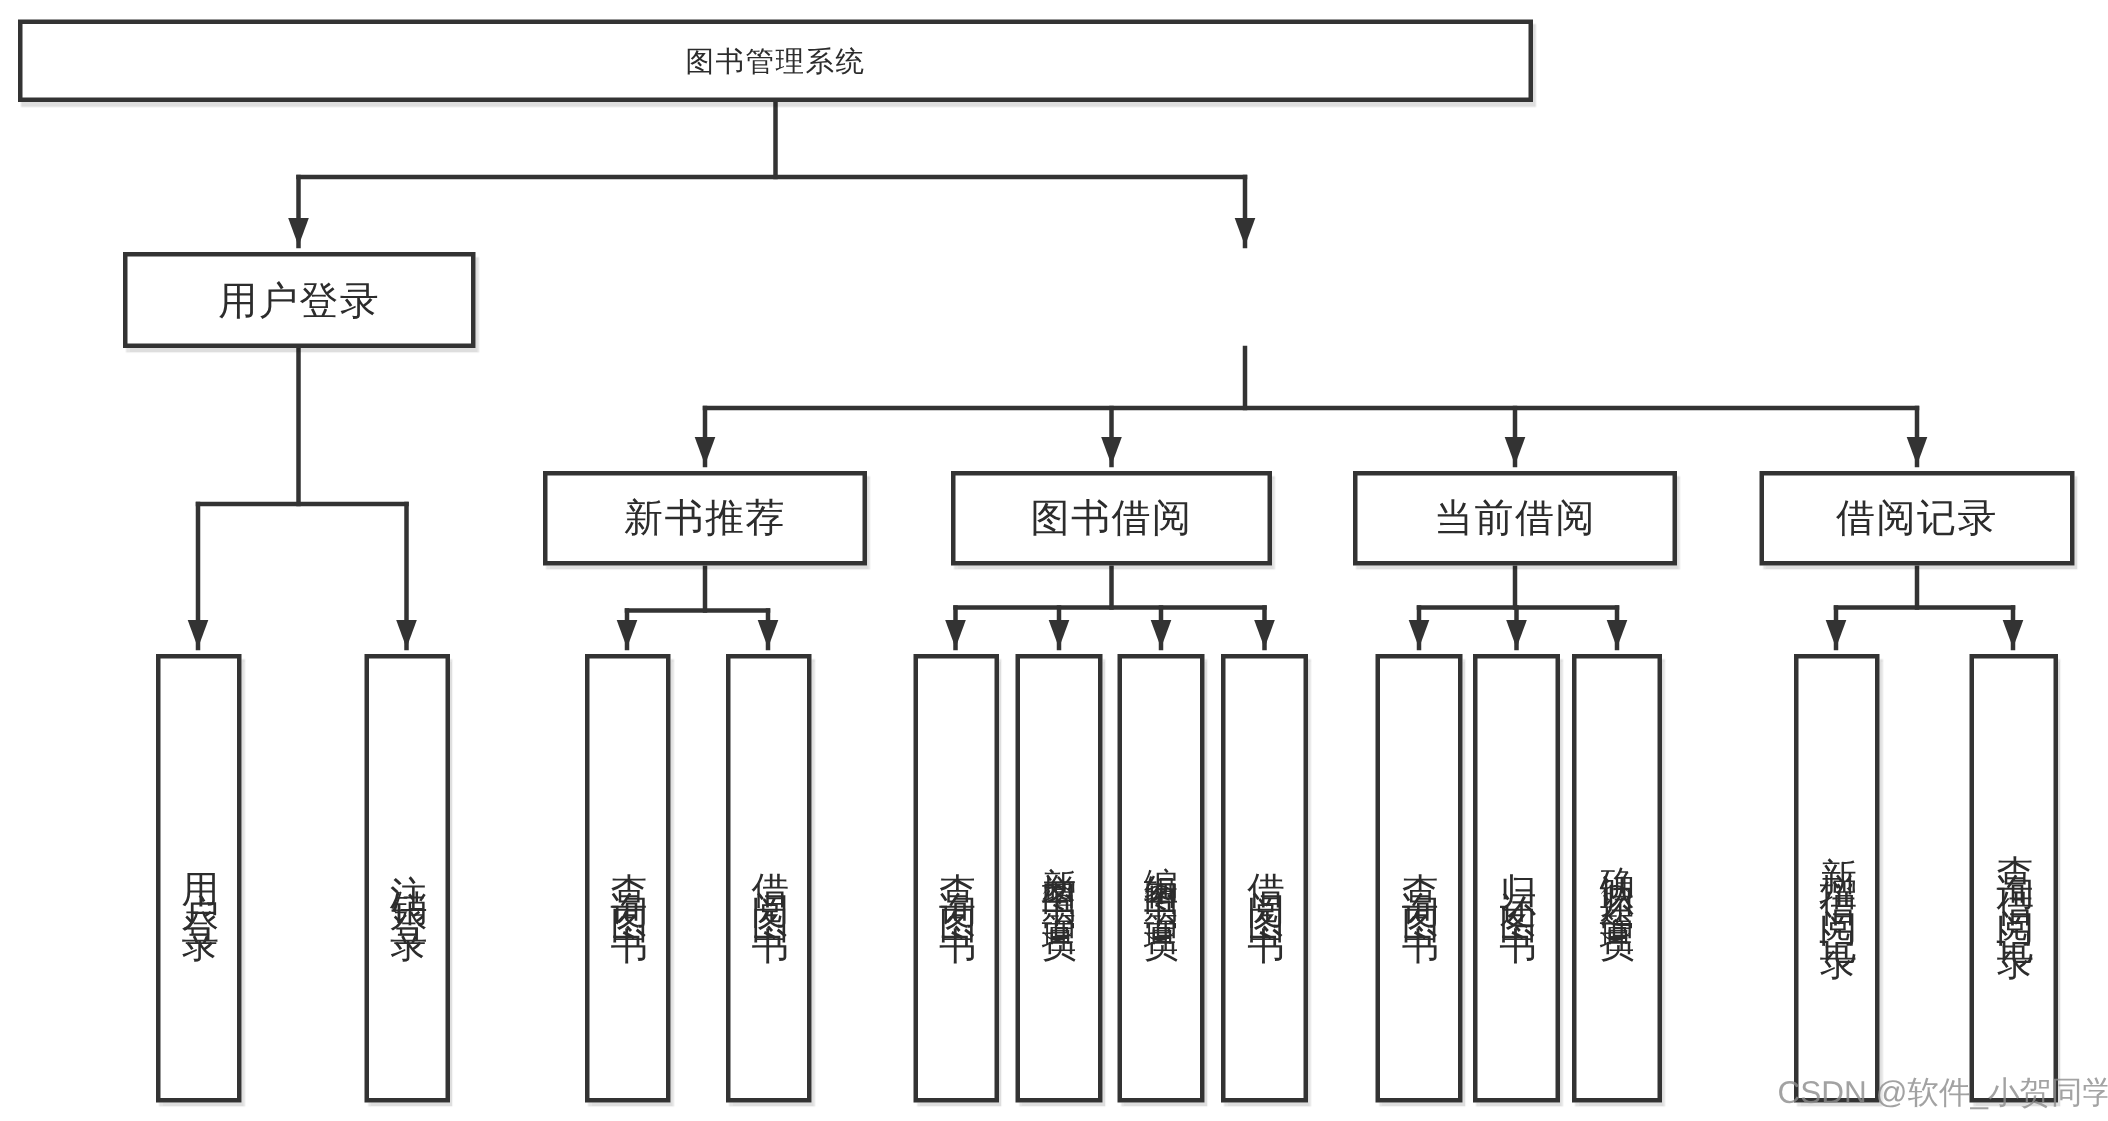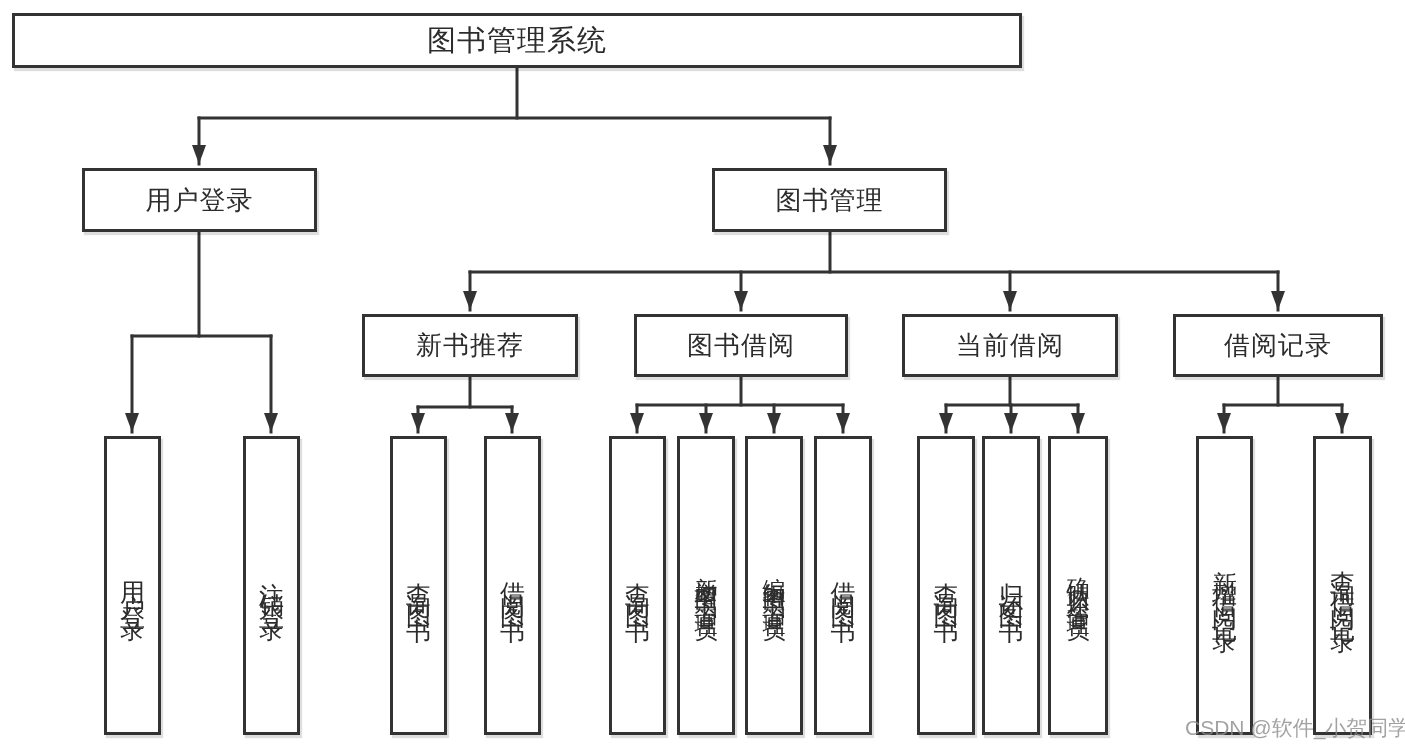--- a/index.html
+++ b/index.html
@@ -31,21 +31,21 @@
   .node {
     position: absolute;
     background: var(--background);
     border: 3px solid var(--line);
     display: flex;
     align-items: center;
     justify-content: center;
     color: var(--text);
     box-shadow: 2px 3px 1px rgba(0,0,0,0.13);
   }
-  .node.root  { font-size: 29px; letter-spacing: 1px; }
+  .node.root  { font-size: 19px; letter-spacing: 1px; }
   .node.h     { font-size: 26px; letter-spacing: 1px; }
   .node.v     { top: 436px; height: 299px; }
   .node.v span {
     writing-mode: vertical-rl;
     text-orientation: mixed;
     font-size: 25px;
     letter-spacing: 12px;
     line-height: 1;
   }
   .node.v.long span {
@@ -114,21 +114,20 @@
       <path d="M1278,377 V405"></path>
       <path d="M1224,405 H1342"></path>
       <path d="M1224,405 V432" marker-end="url(#arrow)"></path>
       <path d="M1342,405 V432" marker-end="url(#arrow)"></path>
     </g>
   </svg>
 
   <div class="node root" style="left:12px; top:13px; width:1010px; height:55px;">图书管理系统</div>
 
   <div class="node h" style="left:82px; top:168px; width:235px; height:64px;">用户登录</div>
-  <div class="node h" style="left:712px; top:168px; width:235px; height:64px;">图书管理</div>
 
   <div class="node h" style="left:634px; top:314px; width:214px; height:63px;">图书借阅</div>
   <div class="node h" style="left:362px; top:314px; width:216px; height:63px;">新书推荐</div>
   <div class="node h" style="left:1173px; top:314px; width:210px; height:63px;">借阅记录</div>
   <div class="node h" style="left:902px; top:314px; width:216px; height:63px;">当前借阅</div>
 
   <div class="node v" style="left:104px; width:57px;">
     <span>用户登录</span>
   </div>
   <div class="node v" style="left:243px; width:57px;">

